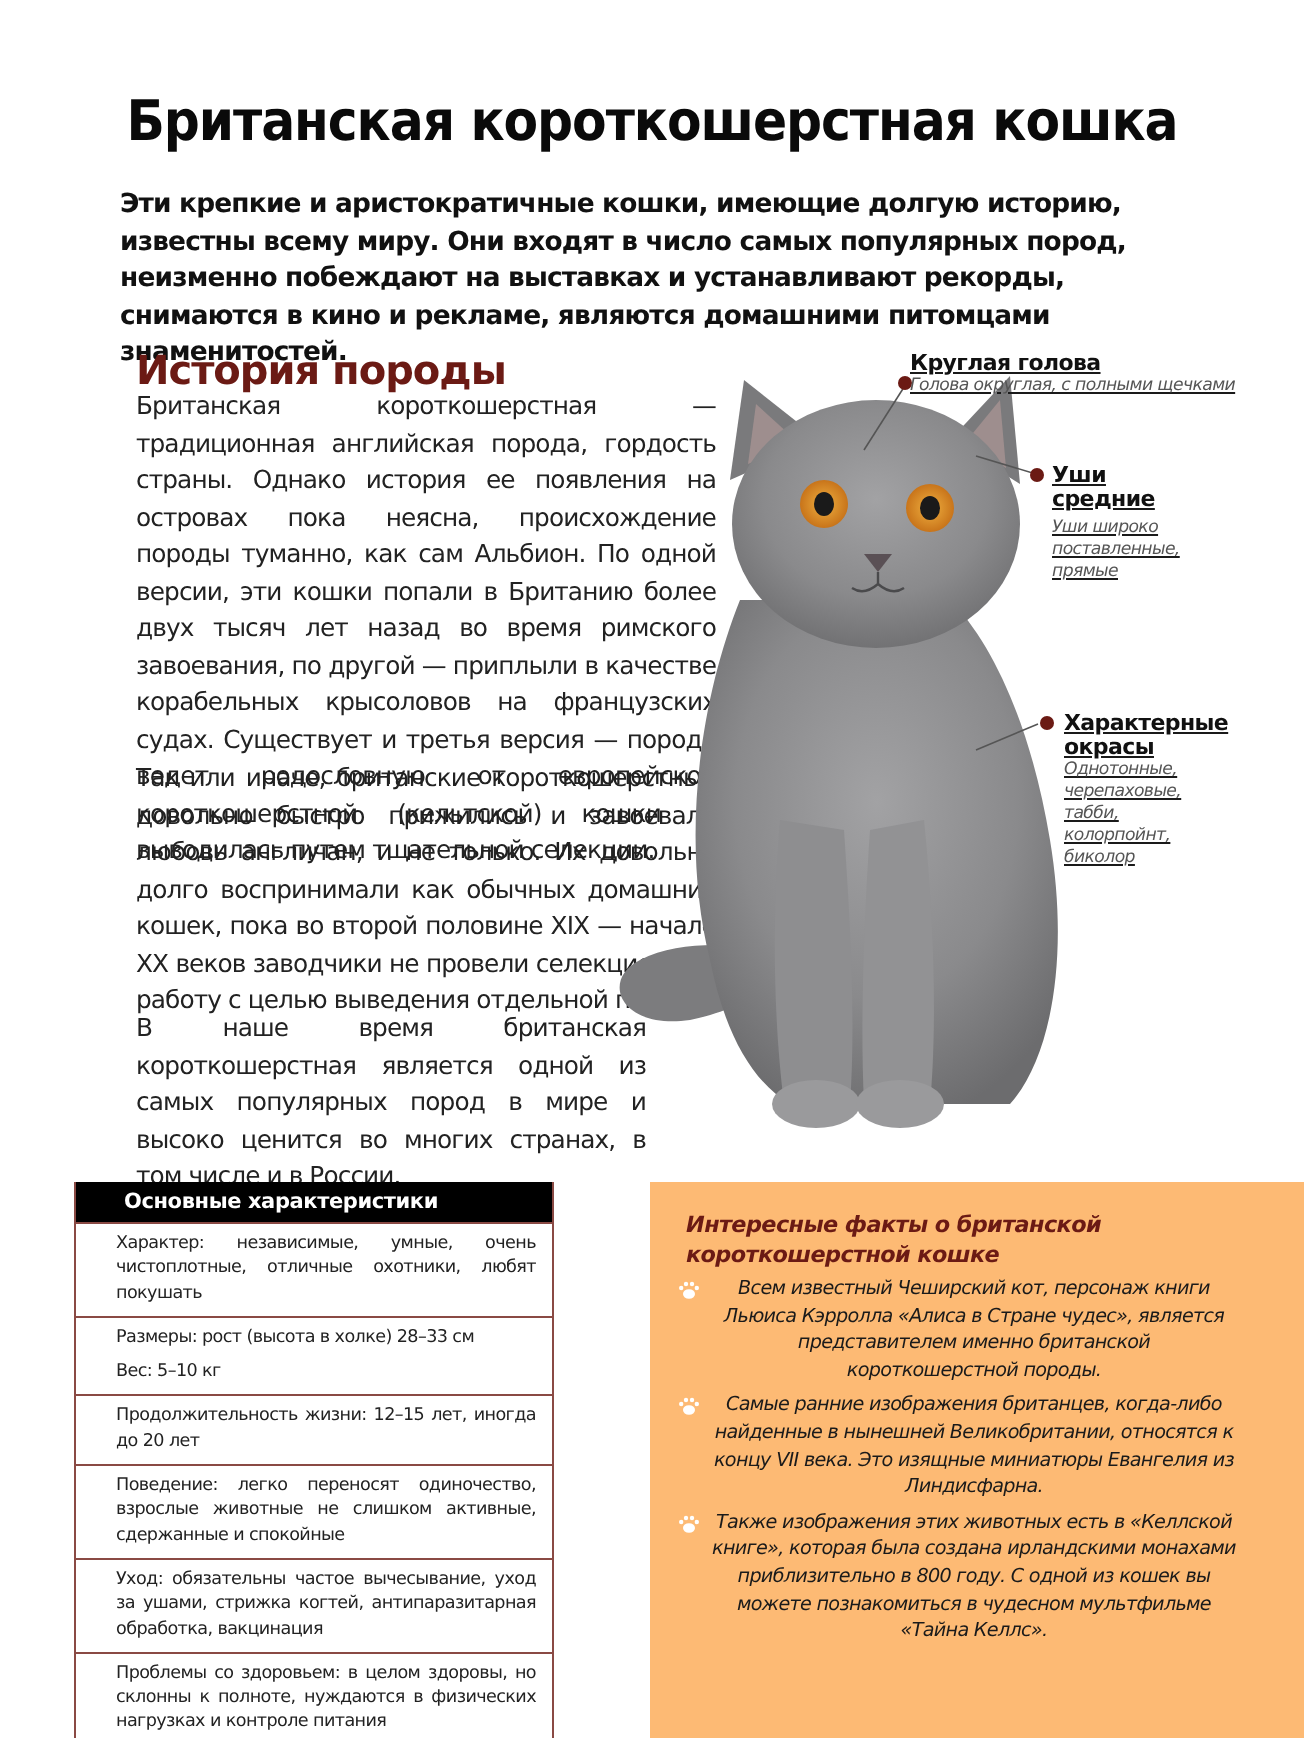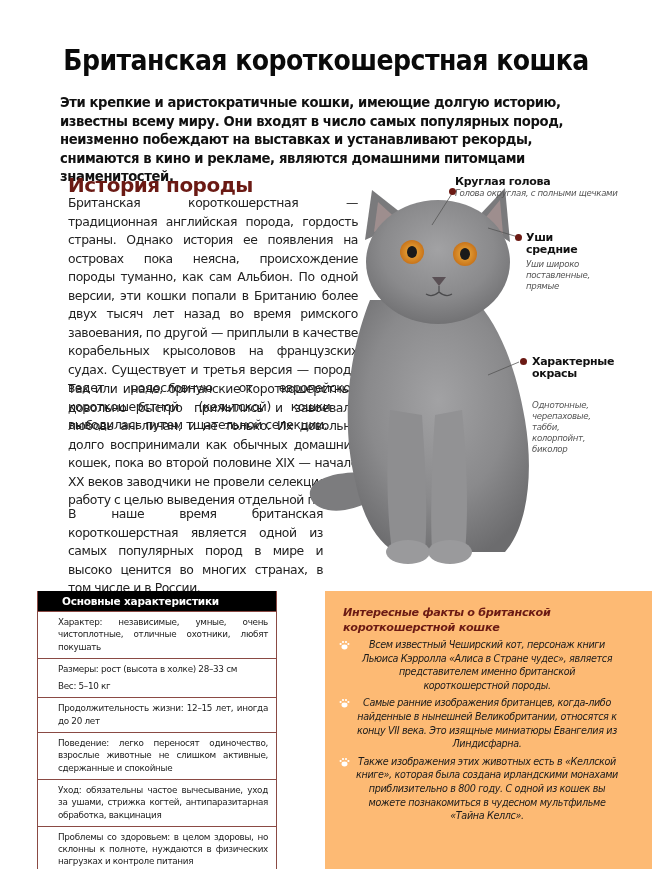--- a/index.html
+++ b/index.html
@@ -27,21 +27,21 @@
       font-family: "DejaVu Sans", sans-serif; font-size: 12.4px; line-height: 18.5px;
       color: #222; letter-spacing: -0.45px;
     }
     .body-text p { margin: 0; text-align: justify; }
     #p1 { top: 194px; }
     #p2 { top: 380px; }
     #p3 { top: 505px; width: 255px; }
 
     .cat-wrap { position: absolute; left: 300px; top: 180px; width: 250px; height: 390px; }
 
-    .callout { position: absolute; font-family: "DejaVu Sans", sans-serif; }
+    .callout { position: absolute; font-family: "DejaVu Sans", sans-serif; text-decoration: underline; }
     .callout .ct { font-weight: bold; font-size: 11px; color: #111; line-height: 12px; letter-spacing: -0.3px; }
     .callout .cs { font-style: italic; font-size: 8.6px; color: #555; line-height: 11px; letter-spacing: -0.3px; }
     .dot { position: absolute; width: 7px; height: 7px; border-radius: 50%; background: #6b1a14; }
 
     .chars {
       position: absolute; left: 37px; top: 591px; width: 238px;
       border: 1px solid #8a4a44; border-top: none;
     }
     .chars-head {
       background: #000000; color: #fff; font-family: "DejaVu Sans", sans-serif;
@@ -143,21 +143,21 @@
 
 <div class="dot" style="left:515px;top:234px"></div>
 <div class="callout" style="left:526px;top:232px;width:70px">
   <div class="ct">Уши средние</div>
   <div class="cs" style="margin-top:3px">Уши широко поставленные, прямые</div>
 </div>
 
 <div class="dot" style="left:520px;top:358px"></div>
 <div class="callout" style="left:532px;top:356px;width:68px">
   <div class="ct">Характерные окрасы</div>
-  <div class="cs" style="margin-top:20px">Однотонные, черепаховые, табби, колорпойнт, биколор</div>
+  <div class="cs" style="margin-top:0">Однотонные, черепаховые, табби, колорпойнт, биколор</div>
 </div>
 
 <div class="chars">
   <div class="chars-head">Основные характеристики</div>
   <div class="chars-row">
     <span class="ln">Характер: независимые, умные, очень чистоплотные, отличные охотники, любят покушать</span>
   </div>
   <div class="chars-row">
     <span class="ln" style="margin-bottom:5px">Размеры: рост (высота в холке) 28–33 см</span>
     <span class="ln">Вес: 5–10 кг</span>

